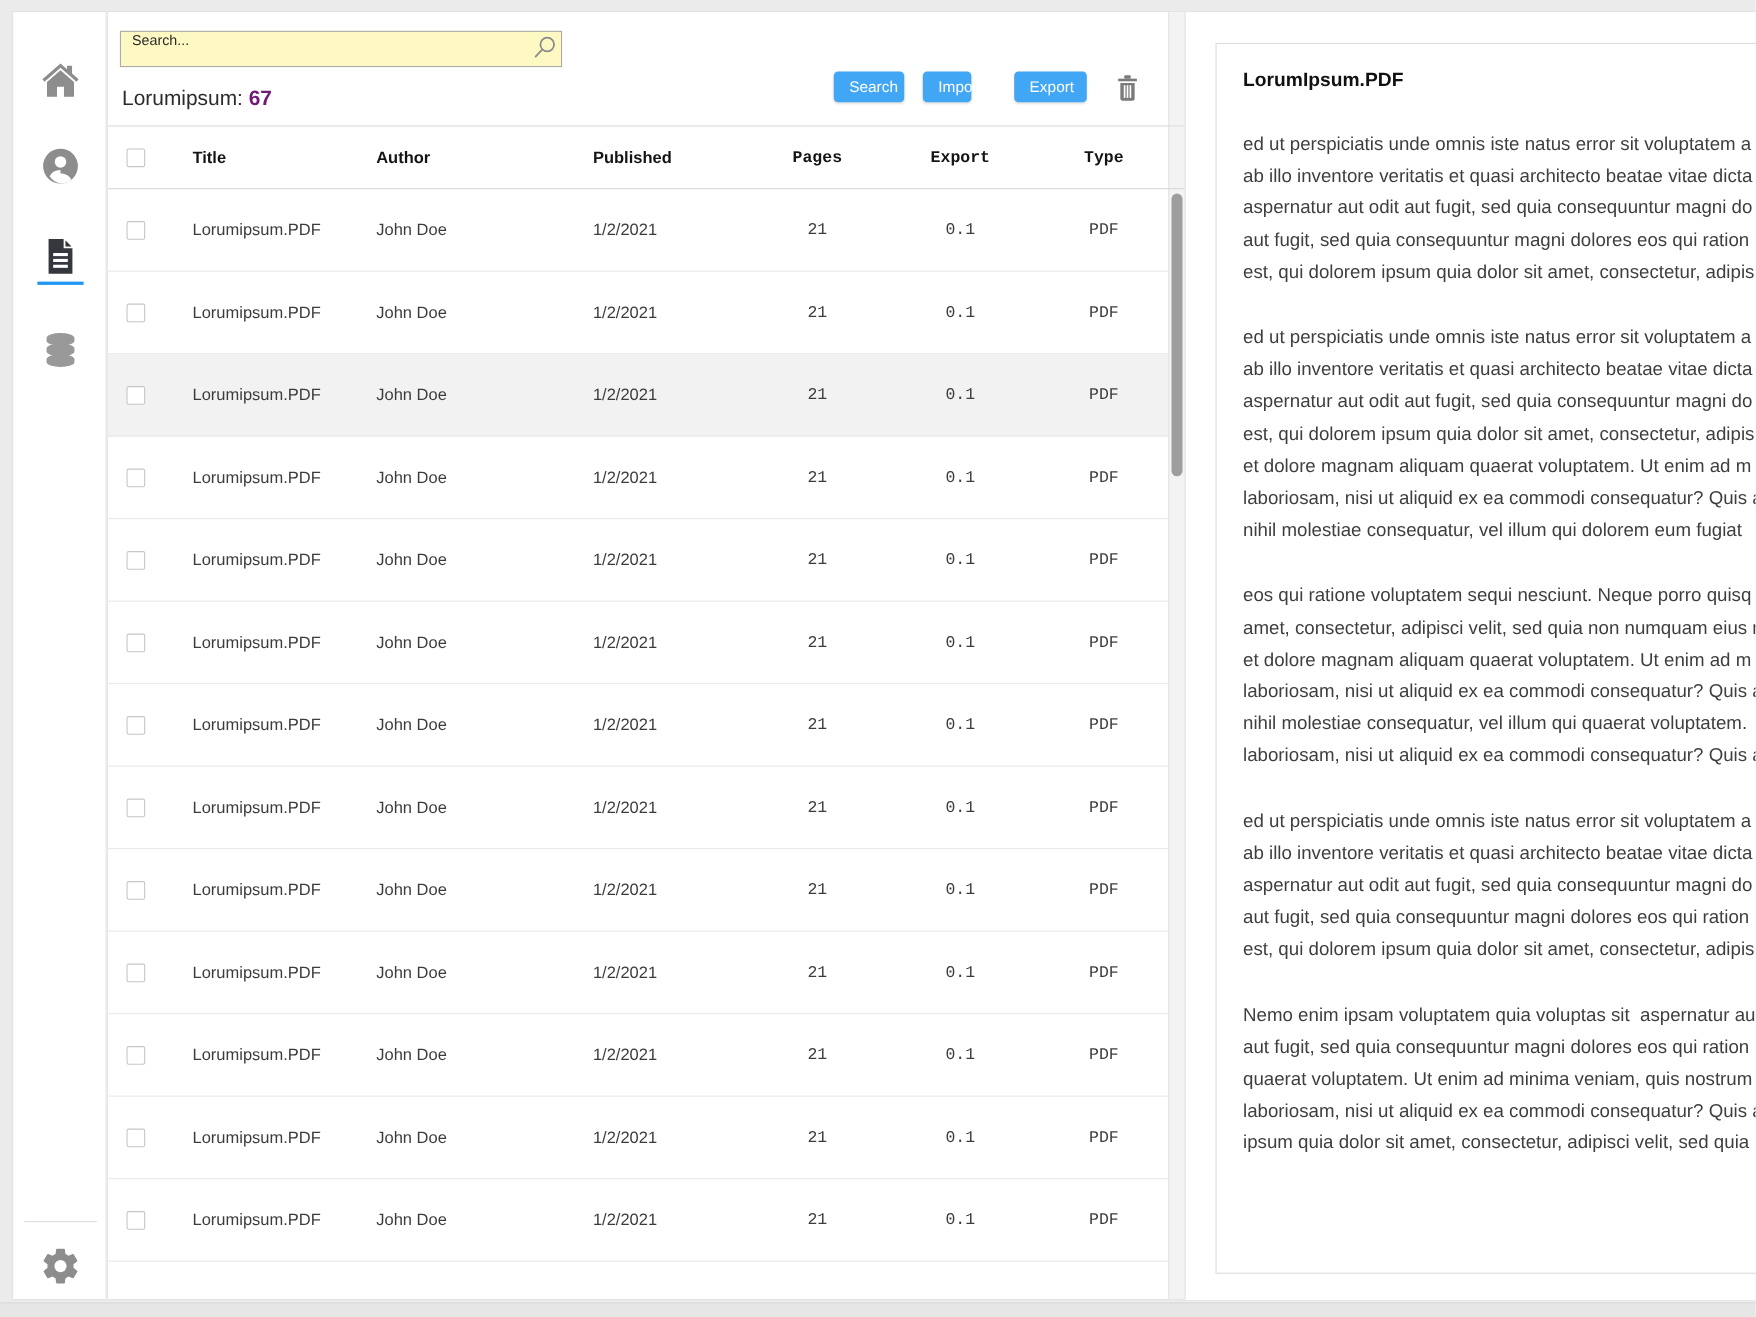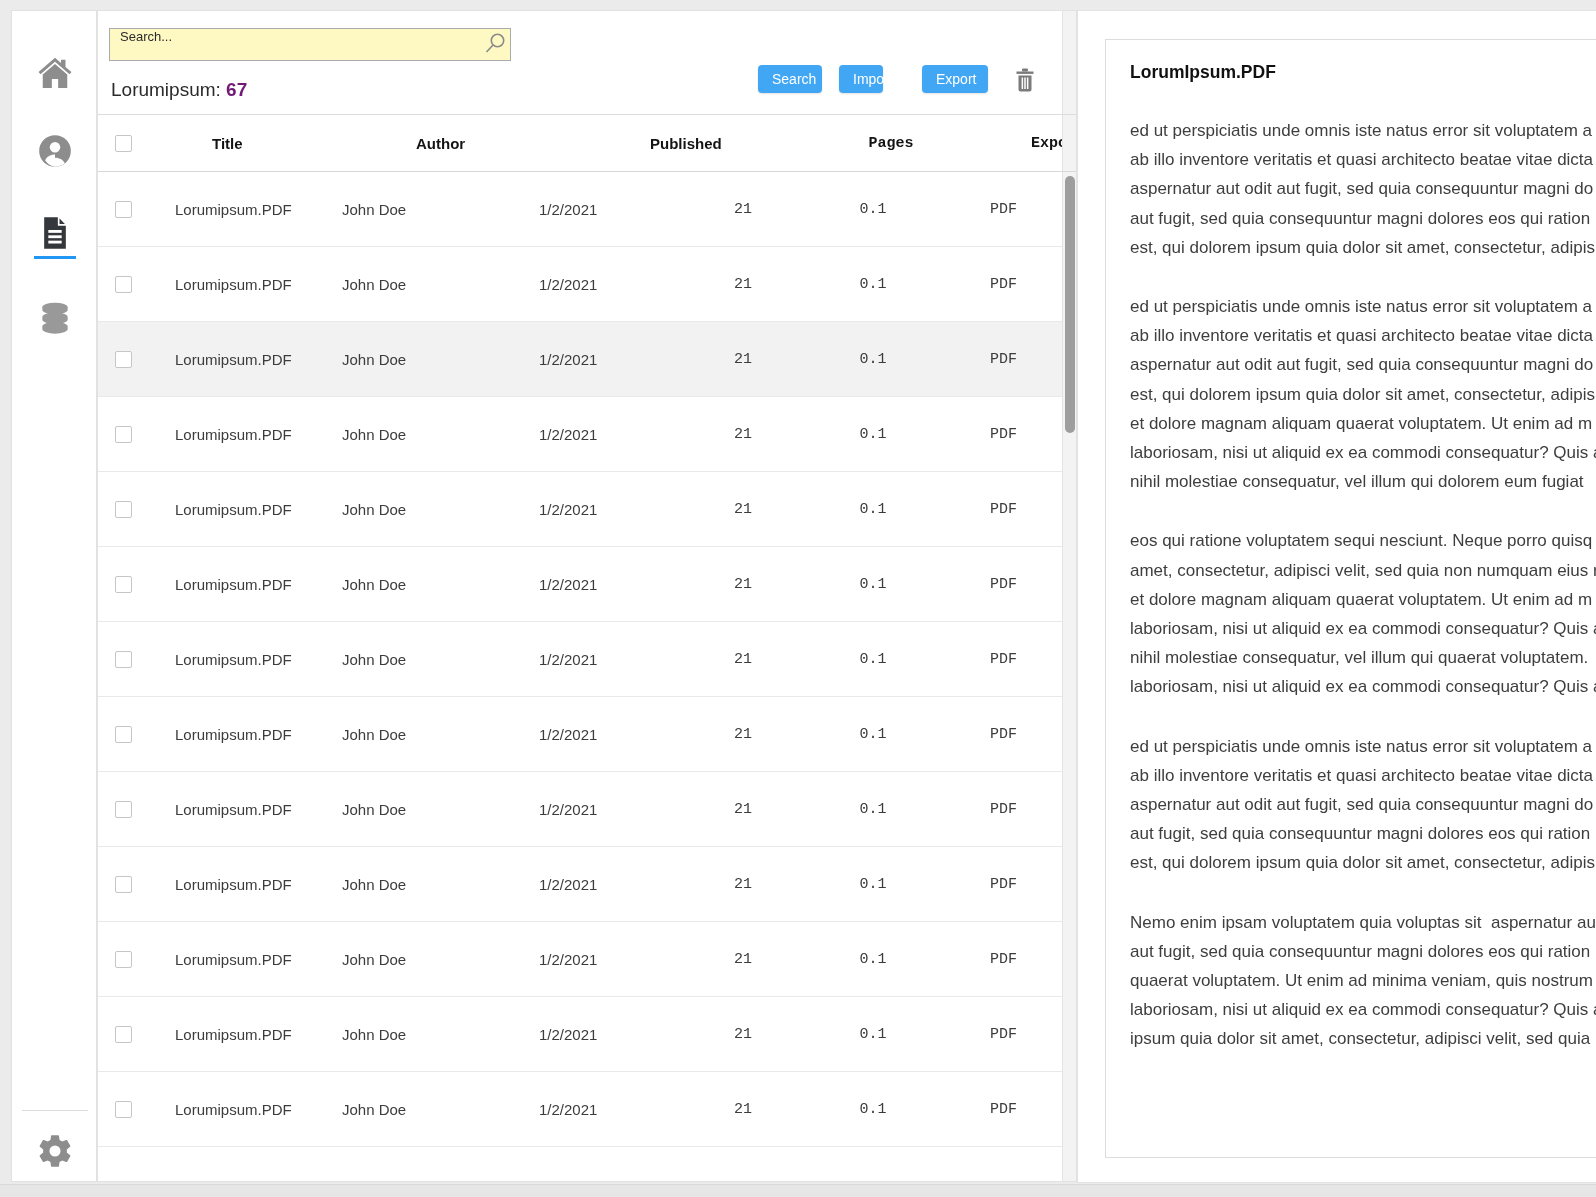--- a/index.html
+++ b/index.html
@@ -199,21 +199,21 @@
           <rect x="8.6" y="10.5" width="1.5" height="11.5" fill="#fff"></rect>
           <rect x="11.25" y="10.5" width="1.5" height="11.5" fill="#fff"></rect>
           <rect x="13.9" y="10.5" width="1.5" height="11.5" fill="#fff"></rect>
         </svg>
       </span>
     </button>
 
     <div class="hairline" style="top:103px;"></div>
 
     <div class="thead">
-      <div class="grid-row" style="height:56px;gap:37px;">
+      <div class="grid-row" style="height:56px;">
         <div class="cbox-wrap">
           <div class="checkbox"></div>
         </div>
         <div class="cell">Title</div>
         <div class="cell">Author</div>
         <div class="cell">Published</div>
         <div class="cell num">Pages</div>
         <div class="cell num">Export</div>
         <div class="cell num">Type</div>
       </div>

